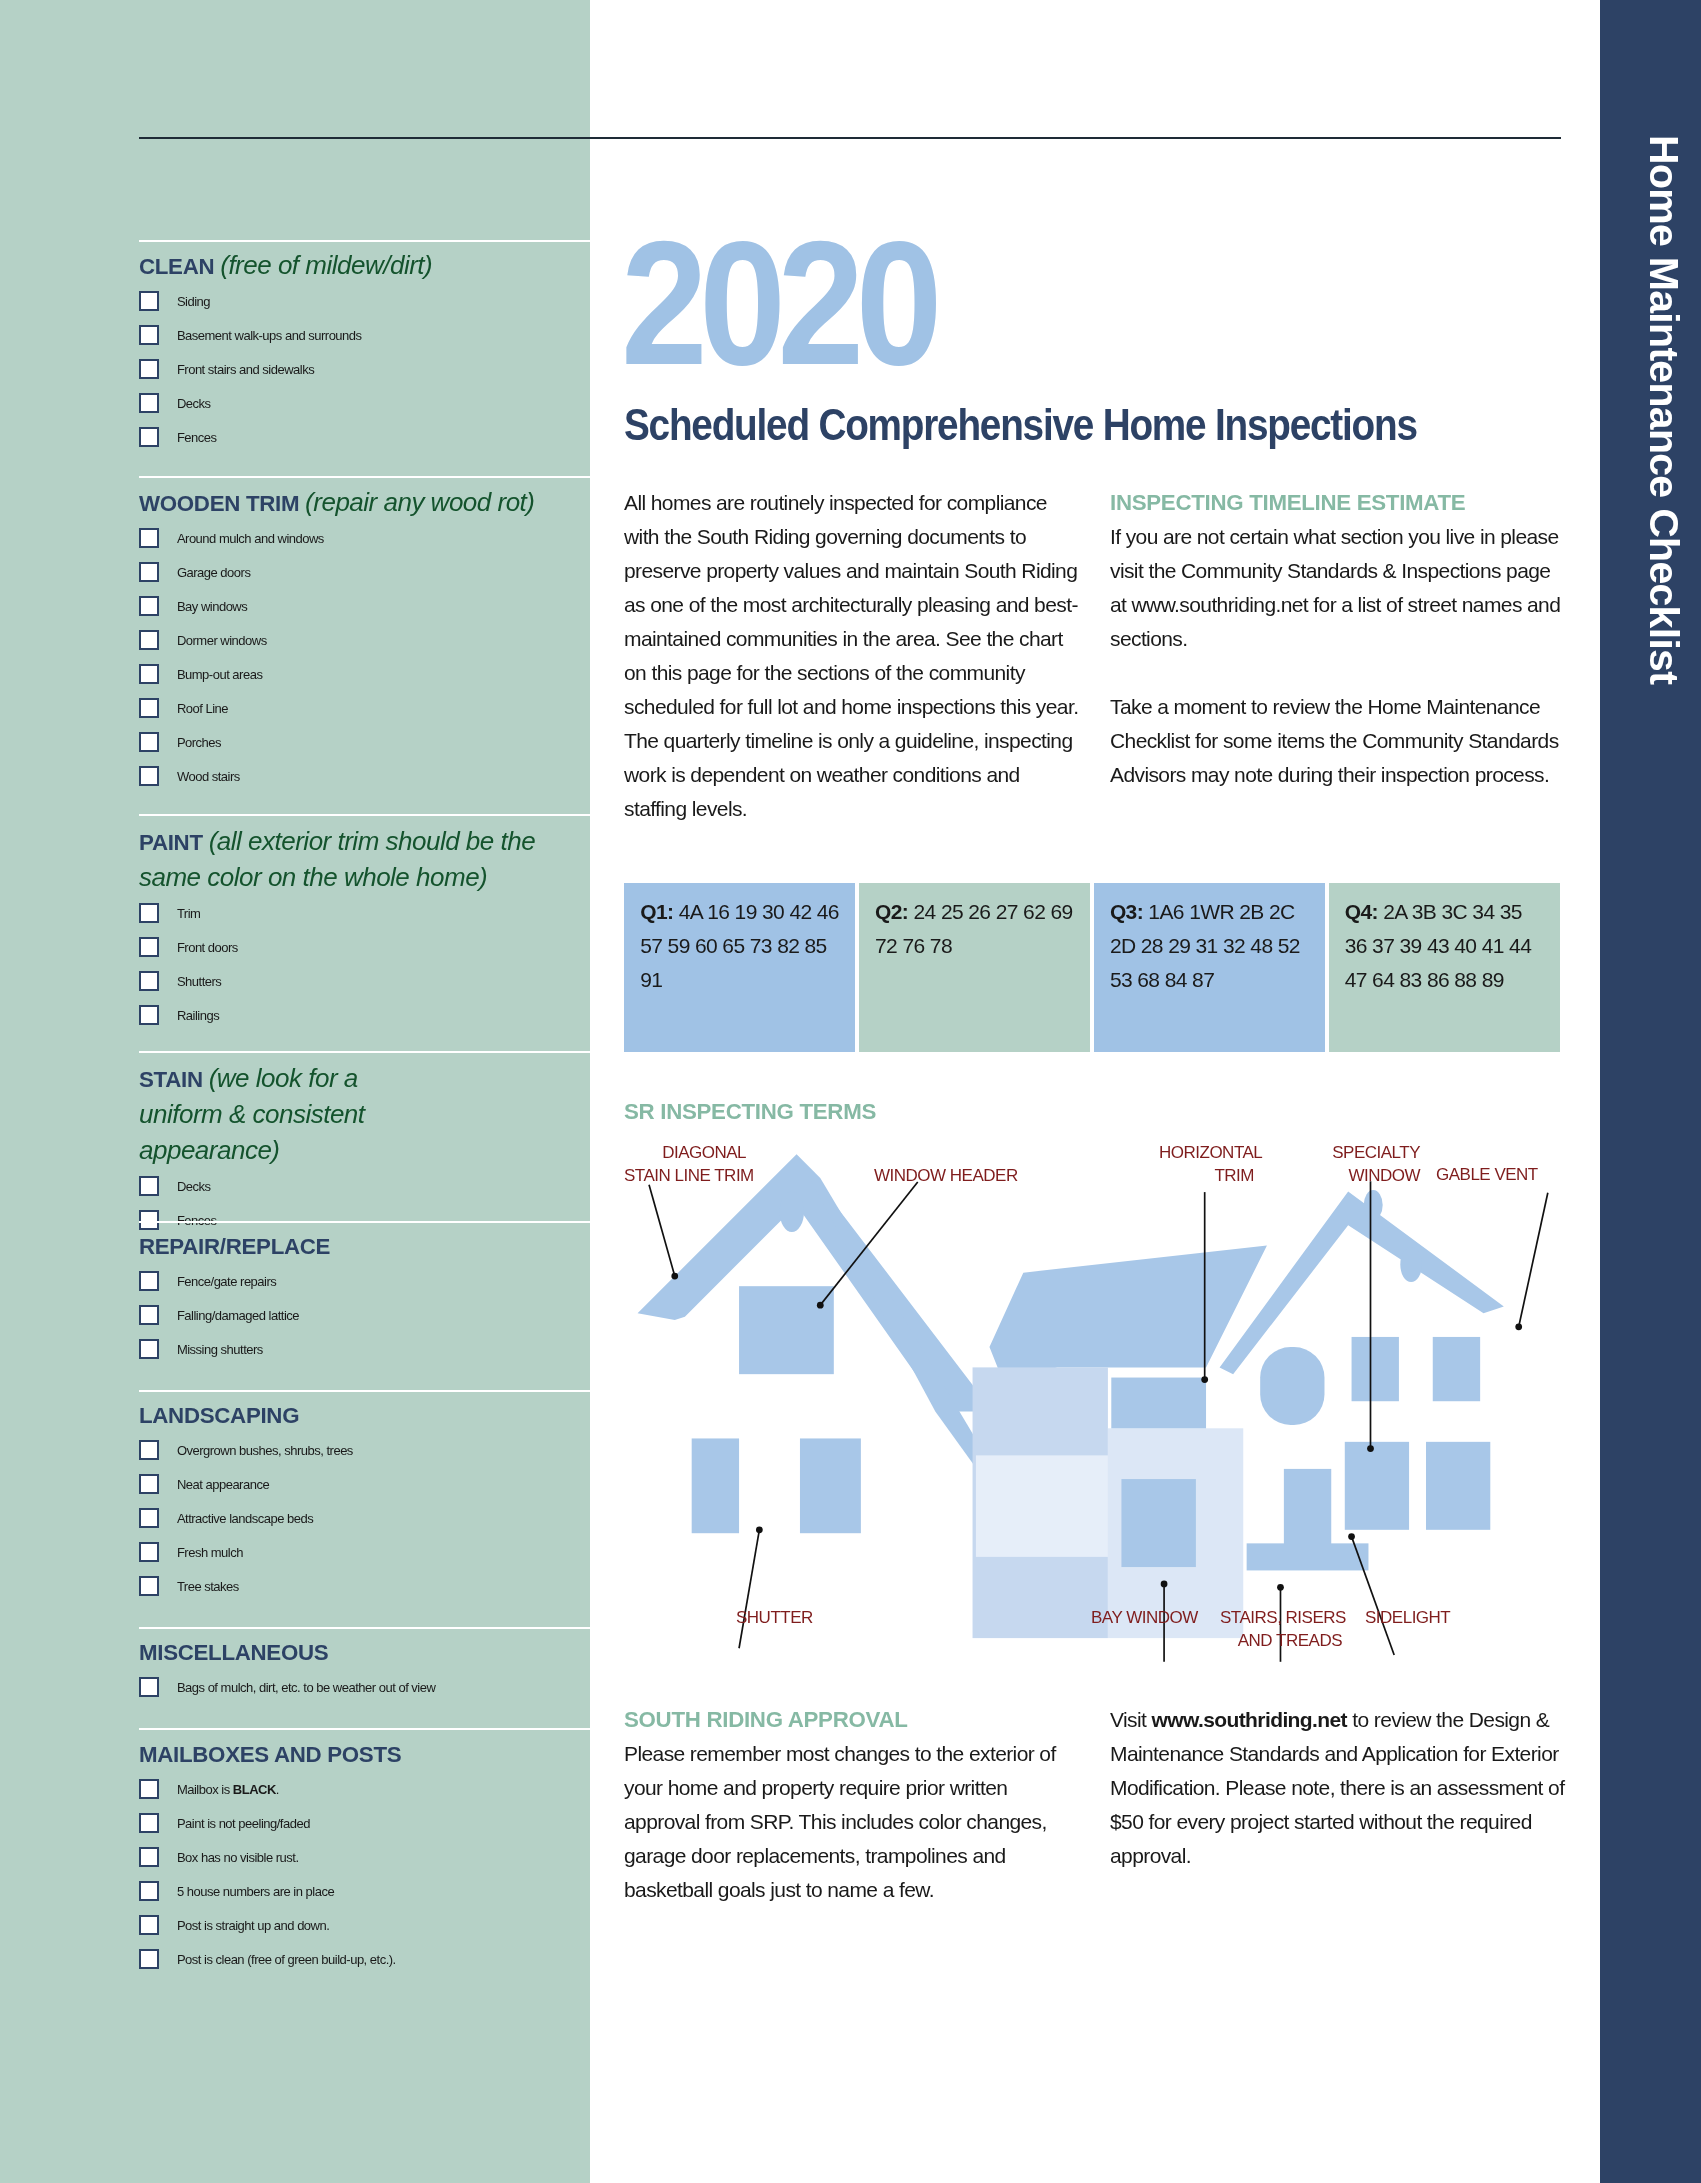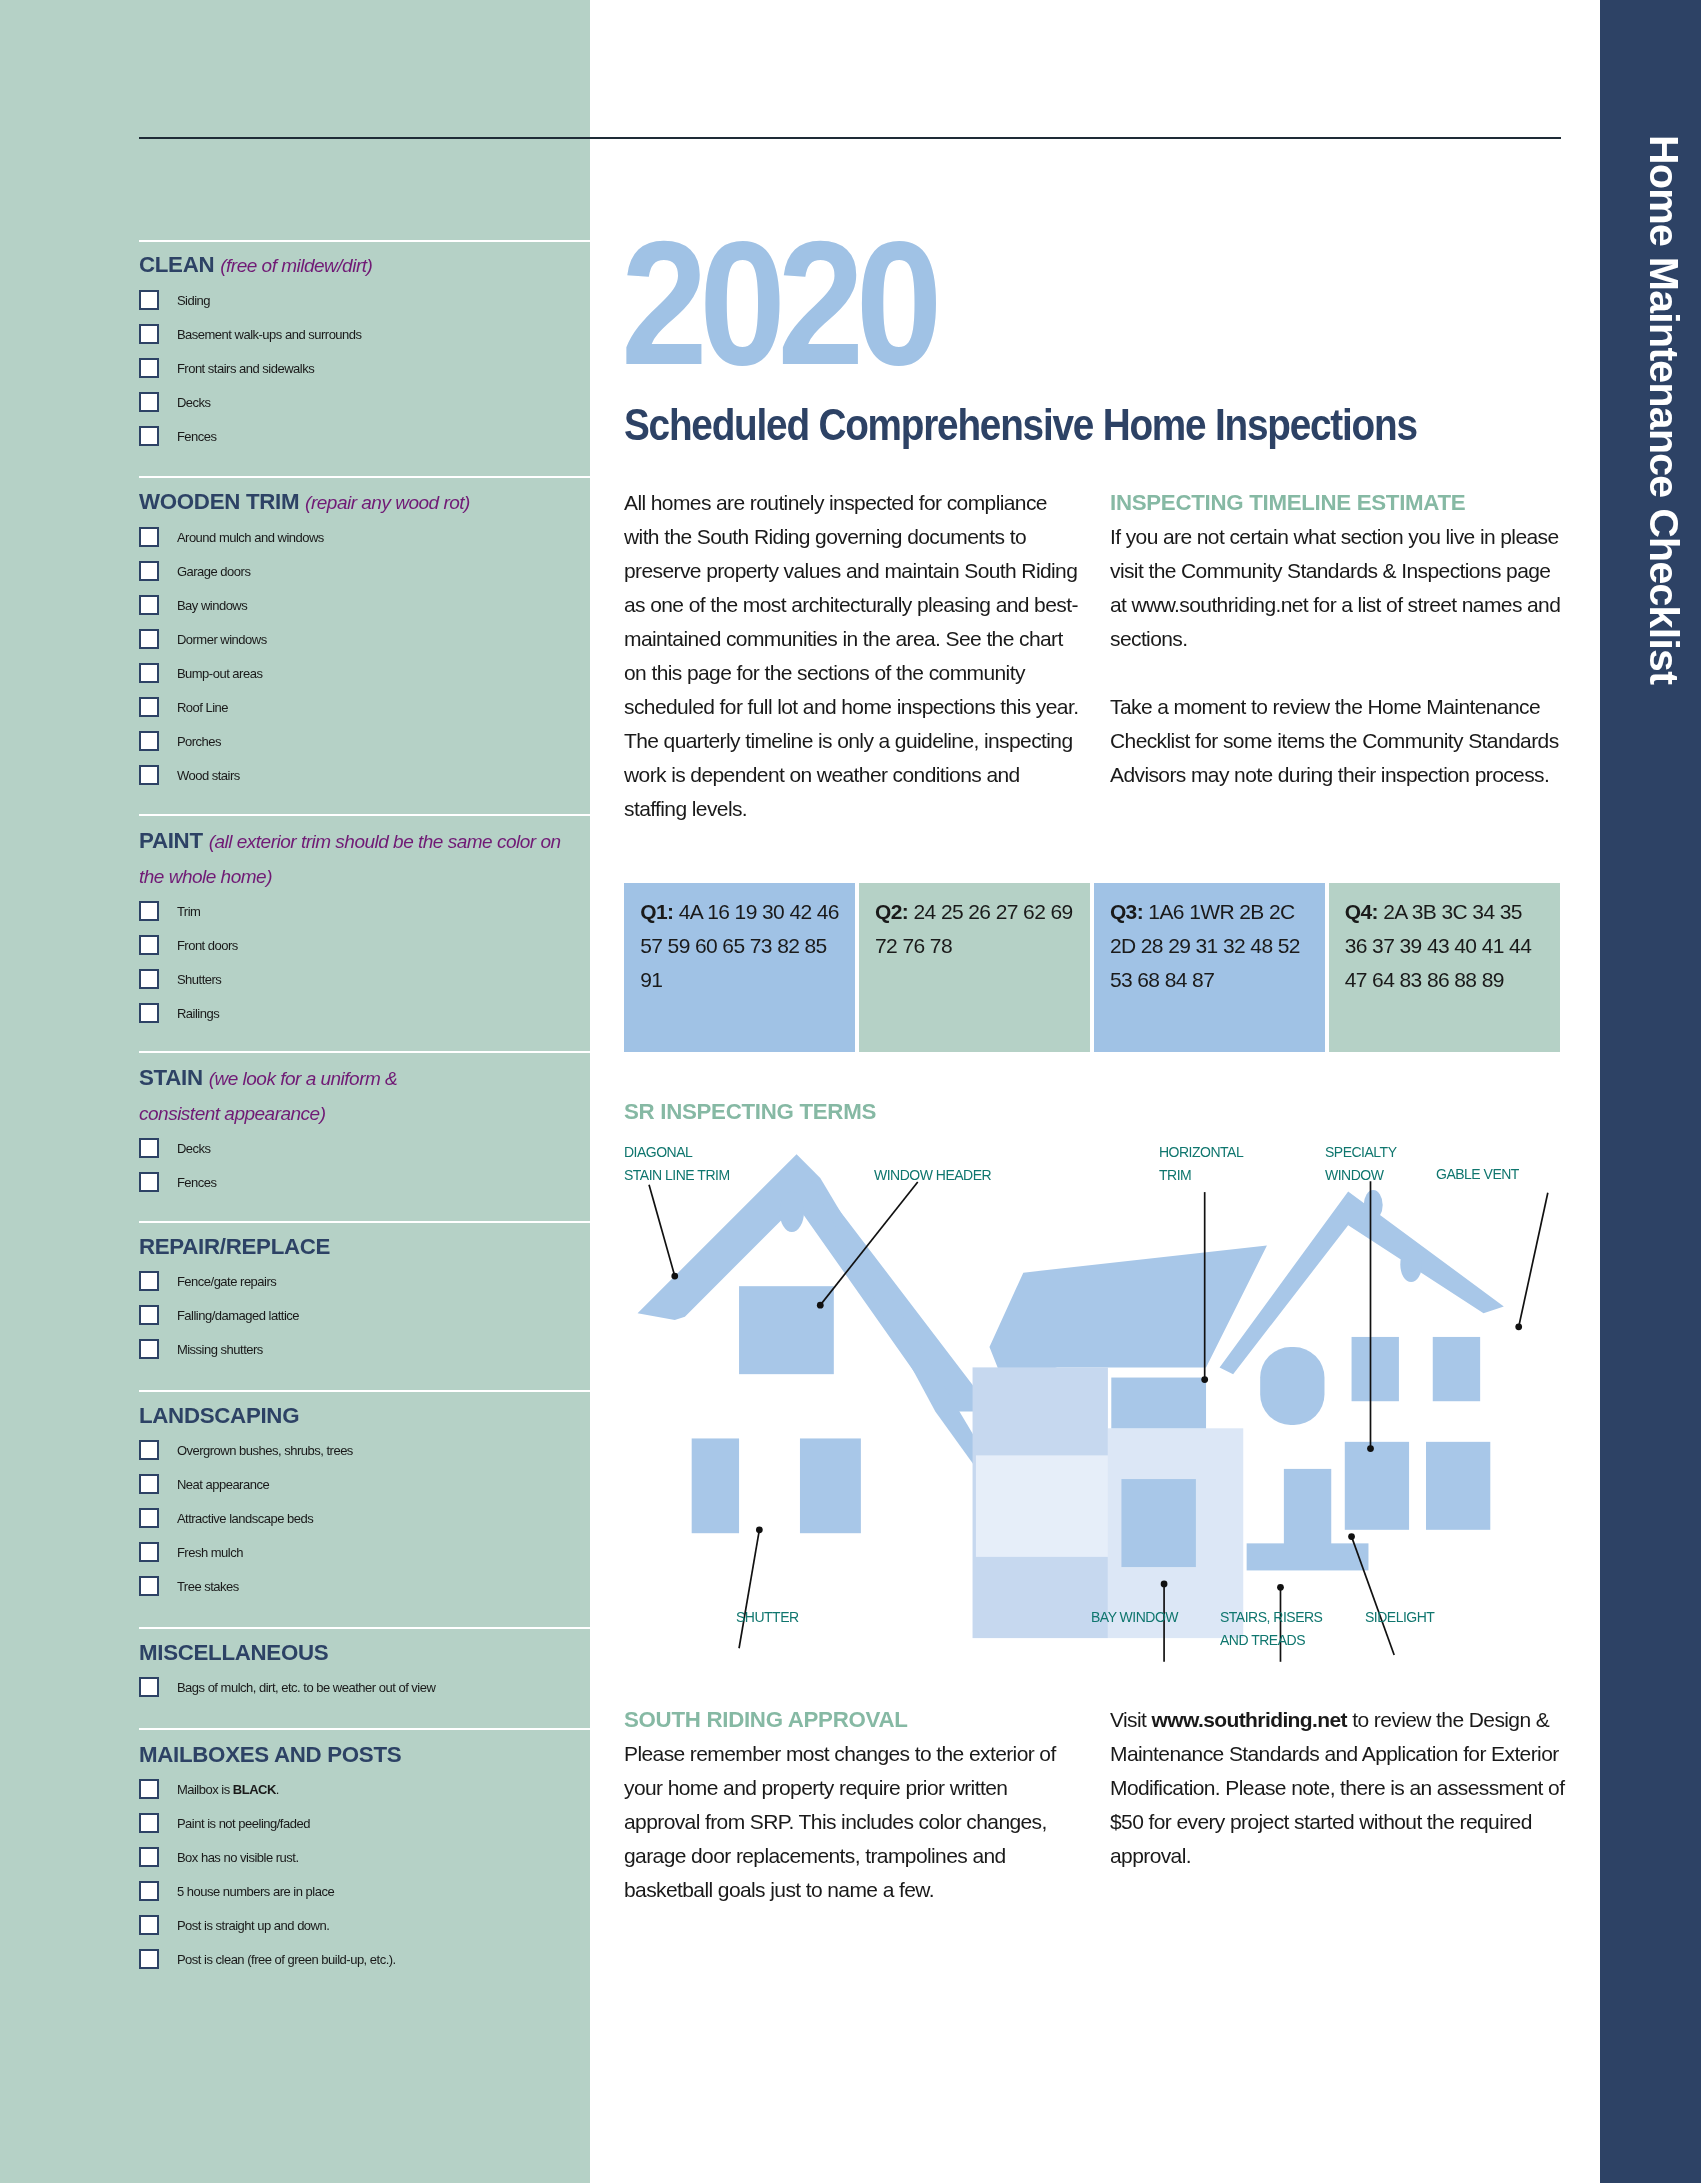--- a/index.html
+++ b/index.html
@@ -8,21 +8,21 @@
   #left-panel{position:absolute;left:0;top:0;width:590px;height:2183px;background:#b5d1c6;}
   #right-bar{position:absolute;left:1600px;top:0;width:102px;height:2183px;background:#2d4265;}
   #right-bar .vt{position:absolute;left:87px;top:135px;transform:rotate(90deg);transform-origin:left top;
     white-space:nowrap;color:#fff;font-weight:bold;font-size:41px;letter-spacing:-0.7px;font-family:"Liberation Sans",sans-serif;}
   #top-rule{position:absolute;left:139px;top:137px;width:1422px;height:2px;background:#1e2b36;}
 
   
   .sect{position:absolute;left:139px;width:452px;}
   .sect-rule{position:absolute;left:139px;width:452px;height:2px;background:#ffffff;}
   .sect-title{font-size:22.3px;line-height:34px;color:#2d4265;font-weight:bold;letter-spacing:-0.3px;}
-  .sect-title .note{font-weight:normal;font-style:italic;color:#701a75;font-size:19px;letter-spacing:-0.5px;}
+  .sect-title .note{font-weight:normal;font-style:italic;color:#14532d;font-size:26px;letter-spacing:-0.5px;}
   .item{display:flex;align-items:center;height:34px;font-size:13px;letter-spacing:-0.5px;}
   .cb{width:16.2px;height:16.2px;border:2px solid #2d4265;background:#fff;margin-right:17.6px;flex:none;box-sizing:border-box;width:20.3px;height:20.3px;}
   .item b{font-weight:bold;}
 
   
   #year{position:absolute;left:621px;top:215px;font-size:177px;font-weight:bold;color:#a0c2e5;letter-spacing:-9.5px;line-height:176px;
     font-family:"Liberation Sans",sans-serif;transform:scaleX(0.88);transform-origin:left top;}
   #headline{position:absolute;left:624px;top:399px;font-size:45px;font-weight:bold;color:#2d4265;letter-spacing:-1.4px;
     font-family:"Liberation Sans",sans-serif;transform:scaleX(0.86);transform-origin:left top;white-space:nowrap;}
   .para{position:absolute;font-size:21px;line-height:34px;letter-spacing:-0.6px;}
@@ -31,21 +31,21 @@
   #timeline{left:1110px;top:486px;width:460px;}
 
   #quarters{position:absolute;left:624px;top:883px;width:936px;height:169px;display:flex;gap:3.4px;}
   .q{flex:1;padding:12.2px 16.2px;font-size:21px;line-height:34px;letter-spacing:-0.6px;box-sizing:border-box;}
   .q.blue{background:#a0c2e5;}
   .q.green{background:#b5d1c6;}
   .q b{font-weight:bold;}
 
   #terms-h{position:absolute;left:624px;top:1095px;}
   #house{position:absolute;left:624px;top:1144px;width:936px;height:528px;}
-  .lbl{position:absolute;font-size:14px;line-height:23px;text-align:left;letter-spacing:-0.5px;color:#0f766e;white-space:nowrap;}
+  .lbl{position:absolute;font-size:17px;line-height:23px;text-align:right;letter-spacing:-0.5px;color:#7f1d1d;white-space:nowrap;}
 
   #approval{left:624px;top:1703px;width:460px;}
   #visit{left:1110px;top:1703px;width:460px;}
 </style>
 </head>
 <body>
 
 <div id="left-panel"></div>
 <div id="right-bar">
   <div class="vt">Home Maintenance Checklist</div>

